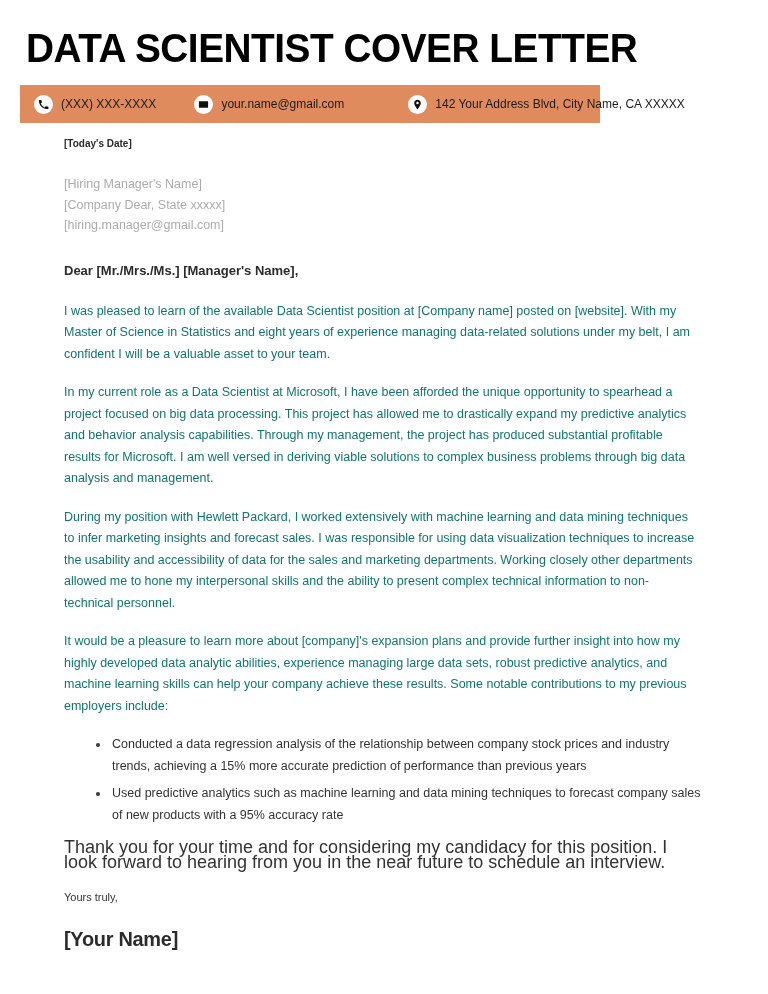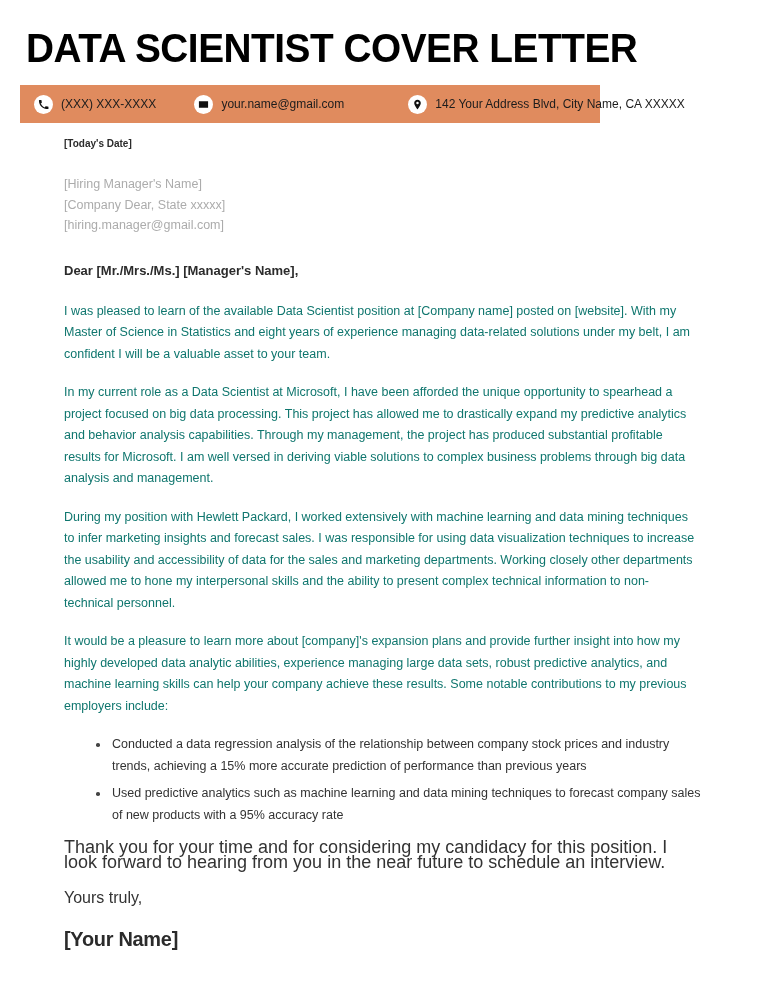--- a/index.html
+++ b/index.html
@@ -136,21 +136,21 @@
     border-radius: 50%;
     background: #444444;
   }
   .closing {
     font-size: 18px;
     line-height: 15px;
     color: #333333;
     margin: 0 0 17px 0;
   }
   .signoff {
-    font-size: 16px;
+    font-size: 11px;
     line-height: 21px;
     color: #333333;
     margin: 0 0 18px 0;
   }
   .signature-name {
     font-family: "Liberation Sans", sans-serif;
     font-size: 21px;
     line-height: 26px;
     font-weight: 700;
     color: #2b2b2b;

